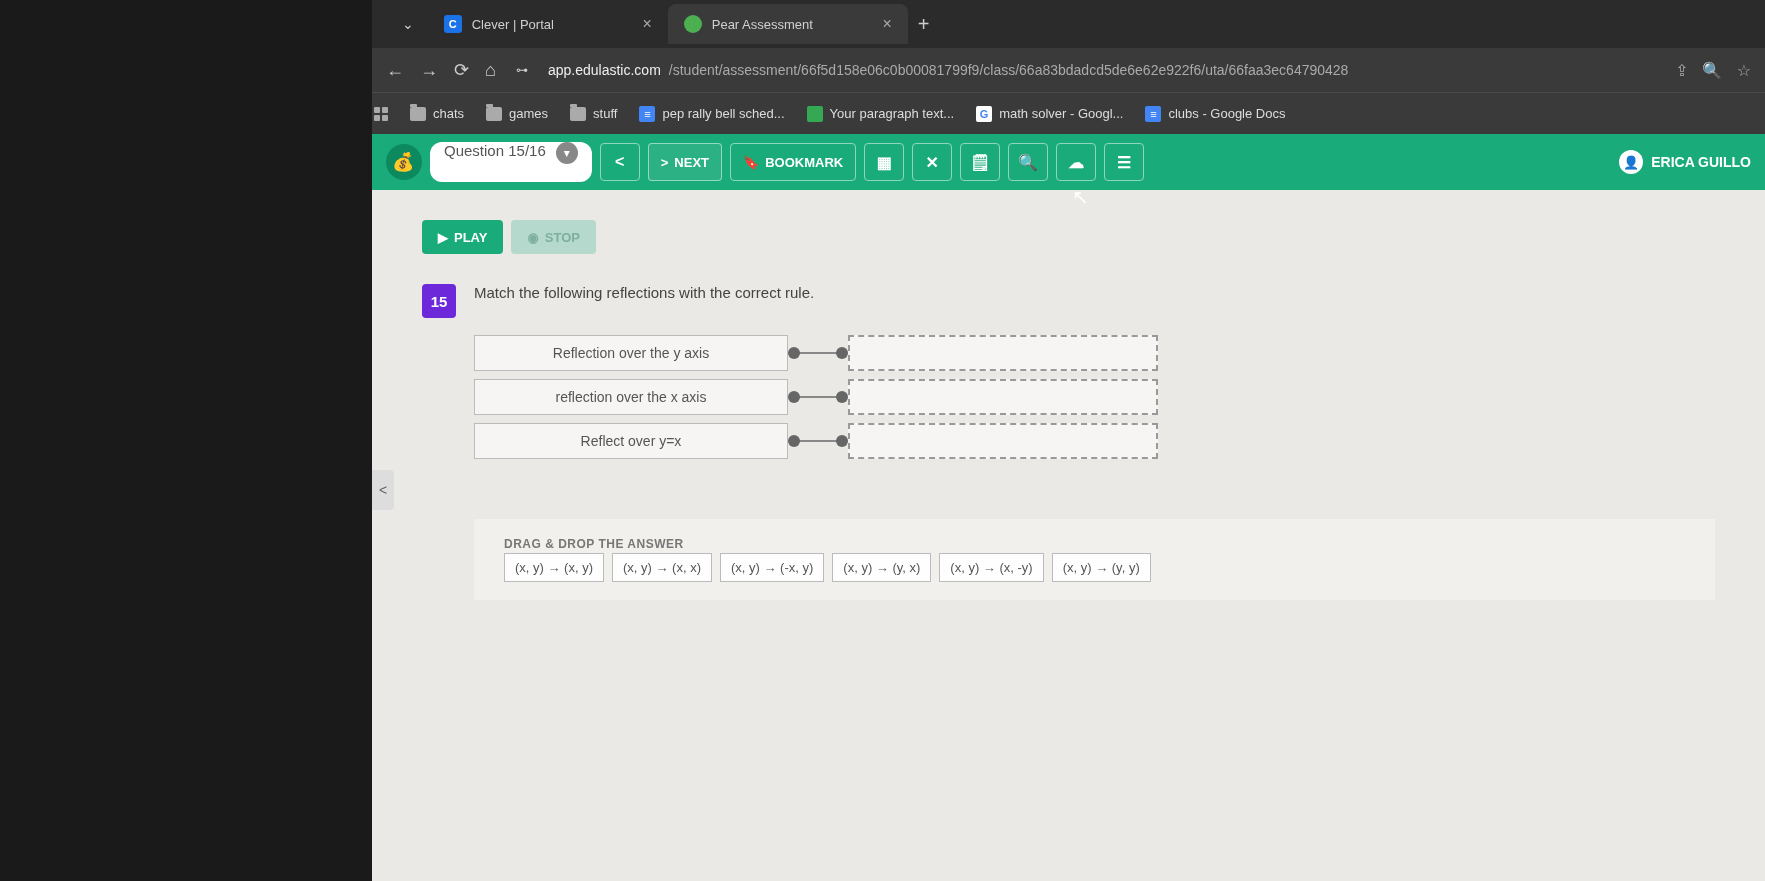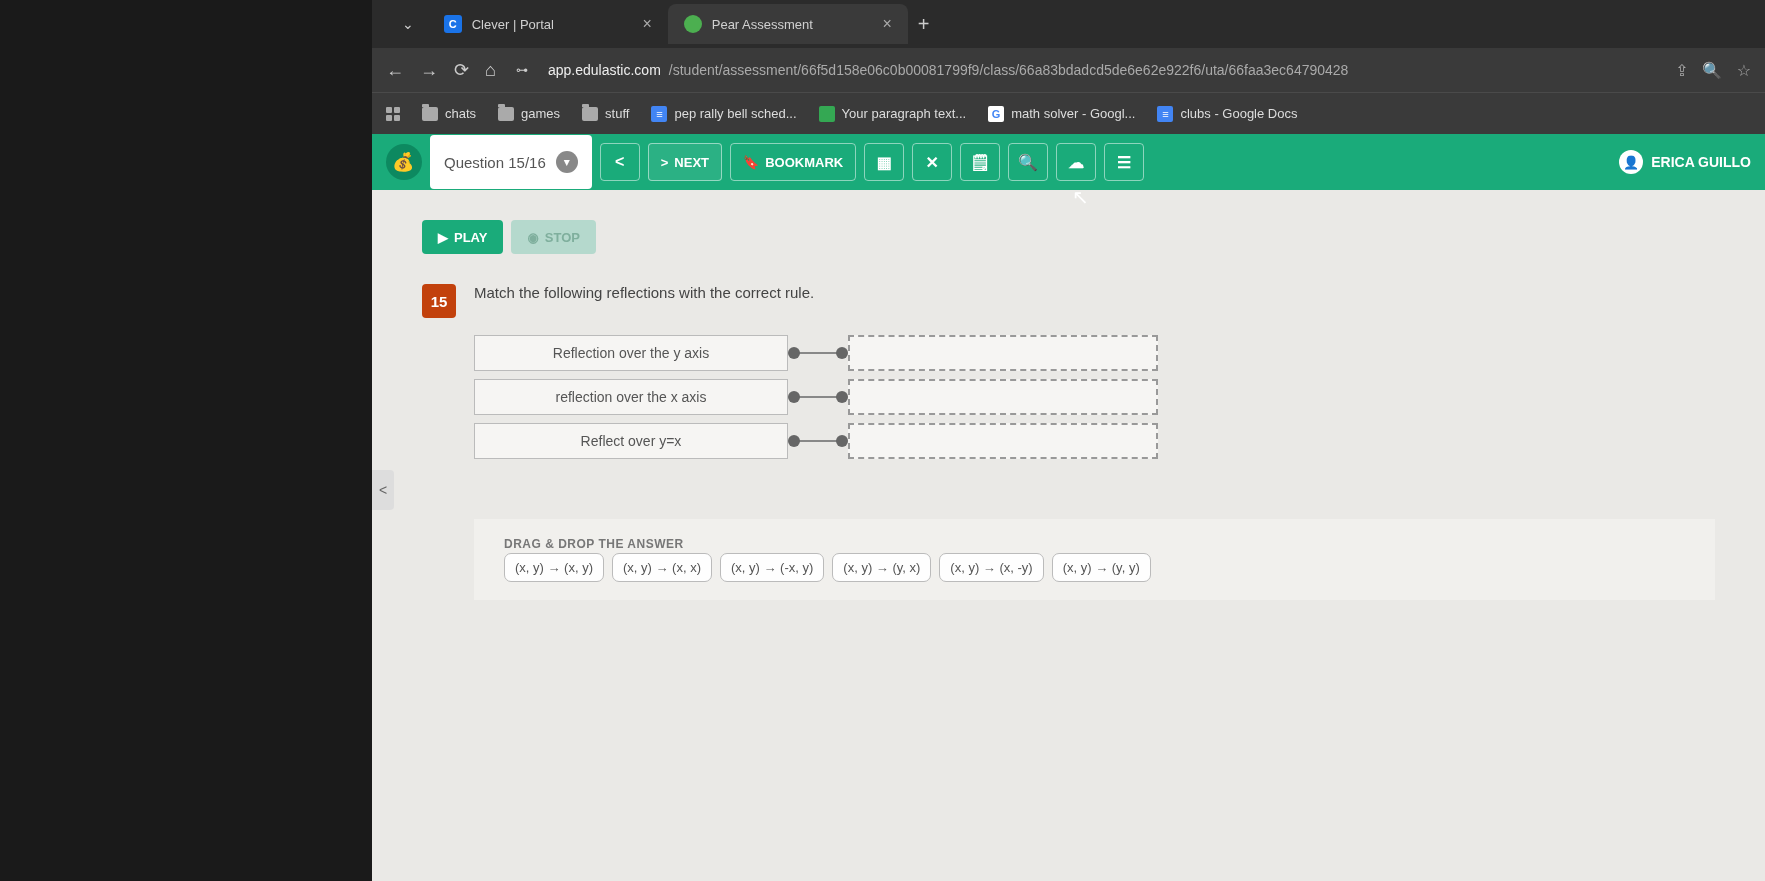--- a/index.html
+++ b/index.html
@@ -13,56 +13,56 @@
 .tab-favicon.c{background:#1a73e8;color:#fff}
 .tab-favicon.p{background:#4caf50;border-radius:50%}
 .tab-close{color:#aaa;font-size:16px;margin-left:auto}
 .new-tab{color:#ccc;font-size:20px;padding:0 10px}
 .nav-row{height:44px;background:#3a3a3a;display:flex;align-items:center;padding:0 14px;gap:16px;color:#ccc}
 .nav-btn{font-size:18px;color:#ccc;cursor:pointer}
 .url-prefix{width:20px;height:20px;display:flex;align-items:center;justify-content:center;font-size:12px}
 .url{flex:1;font-size:14px;color:#aaa;display:flex;align-items:center;gap:8px;overflow:hidden;white-space:nowrap}
 .url .domain{color:#eee}
 .nav-right{display:flex;gap:14px;color:#aaa;font-size:16px}
-.bookmarks{height:42px;background:#3a3a3a;border-top:1px solid #4a4a4a;display:flex;align-items:center;padding:0 14px;gap:22px;color:#ddd;font-size:13px}
+.bookmarks{height:42px;background:#3a3a3a;border-top:1px solid #4a4a4a;display:flex;align-items:center;padding:0 2px;gap:22px;color:#ddd;font-size:13px}
 .bm{display:flex;align-items:center;gap:7px;cursor:pointer}
 .bm-icon{width:16px;height:16px;border-radius:2px;display:flex;align-items:center;justify-content:center;font-size:11px}
 .folder-icon{width:16px;height:14px;background:#aaa;border-radius:2px;position:relative}
 .folder-icon::before{content:"";position:absolute;top:-3px;left:0;width:7px;height:3px;background:#aaa;border-radius:1px 1px 0 0}
 .apps-icon{display:grid;grid-template-columns:6px 6px;grid-template-rows:6px 6px;gap:2px}
 .apps-icon span{background:#aaa;border-radius:1px}
 .page{flex:1;background:#e8e7e5;display:flex;flex-direction:column;position:relative}
 .toolbar{height:56px;background:#1aab7a;display:flex;align-items:center;padding:0 14px;gap:8px}
 .logo{width:36px;height:36px;background:#0d8960;border-radius:50%;display:flex;align-items:center;justify-content:center;color:#fff;font-size:18px}
-.qbox{background:#fff;border-radius:4px;height:54px;display:flex;align-items:center;padding:0 14px;gap:10px;color:#555;font-size:15px}
+.qbox{background:#fff;border-radius:12px;height:40px;display:flex;padding:0 14px;gap:10px;color:#555;font-size:15px}
 .qdrop{width:22px;height:22px;border-radius:50%;background:#888;color:#fff;font-size:12px;display:flex;align-items:center;justify-content:center}
 .tb-btn{height:38px;border:1px solid rgba(255,255,255,.5);border-radius:4px;color:#fff;display:flex;align-items:center;padding:0 12px;font-size:13px;font-weight:bold;gap:6px;cursor:pointer;background:transparent}
 .tb-btn.icon{width:40px;padding:0;justify-content:center;font-size:16px}
 .tb-btn.nextbtn{background:rgba(255,255,255,.08)}
 .user{margin-left:auto;display:flex;align-items:center;gap:8px;color:#fff;font-weight:bold;font-size:14px}
 .user-av{width:24px;height:24px;border-radius:50%;background:#fff;color:#1aab7a;display:flex;align-items:center;justify-content:center;font-size:13px}
 .content{flex:1;padding:30px 50px;position:relative;background:#eae9e6}
 .audio{display:flex;gap:8px}
 .ab{height:34px;border-radius:4px;display:flex;align-items:center;padding:0 16px;font-size:13px;font-weight:bold;gap:6px;cursor:pointer}
 .ab.play{background:#1aab7a;color:#fff}
 .ab.stop{background:#b5d9cd;color:#7faf9d}
 .question{display:flex;gap:18px;margin-top:30px}
-.qnum{width:34px;height:34px;background:#c2410c;color:#fff;border-radius:4px;display:flex;align-items:center;justify-content:center;font-weight:bold;font-size:15px}
+.qnum{width:34px;height:34px;background:#6d28d9;color:#fff;border-radius:4px;display:flex;align-items:center;justify-content:center;font-weight:bold;font-size:15px}
 .qbody{flex:1}
 .qtext{color:#444;font-size:15px;margin-bottom:34px}
 .match-row{display:flex;align-items:center;margin-bottom:8px}
 .match-left{width:314px;height:36px;border:1px solid #bbb;background:#f6f5f3;display:flex;align-items:center;justify-content:center;color:#555;font-size:14px}
 .connector{width:60px;display:flex;align-items:center;justify-content:center;position:relative}
 .connector::before{content:"";position:absolute;left:10px;right:10px;height:2px;background:#888}
 .dot{width:12px;height:12px;border-radius:50%;background:#666;z-index:1}
 .match-right{width:310px;height:36px;border:2px dashed #999;background:#f6f5f3}
 .drag-section{margin-top:60px;padding:18px 30px;background:#f1f0ed}
 .drag-title{color:#777;font-size:12px;font-weight:bold;letter-spacing:.5px;margin-bottom:2px}
 .choices{display:flex;gap:8px;flex-wrap:wrap}
-.choice{border:1px solid #bbb;background:#fefefe;border-radius:7px;padding:6px 10px;color:#555;font-size:13px;cursor:grab}
+.choice{border:1px solid #bbb;background:#fefefe;border-radius:0;padding:6px 10px;color:#555;font-size:13px;cursor:grab}
 .collapse{position:absolute;left:0;top:280px;width:22px;height:40px;background:#ddd;display:flex;align-items:center;justify-content:center;color:#666;border-radius:0 4px 4px 0;cursor:pointer;font-size:14px}
 .cursor{position:absolute;left:700px;top:185px;font-size:20px;color:#fff;pointer-events:none;z-index:99}
 </style>
 </head>
 <body>
 
 <div class="browser">
 
   <div class="tab-row">
     <span class="tab-drop">⌄</span>

